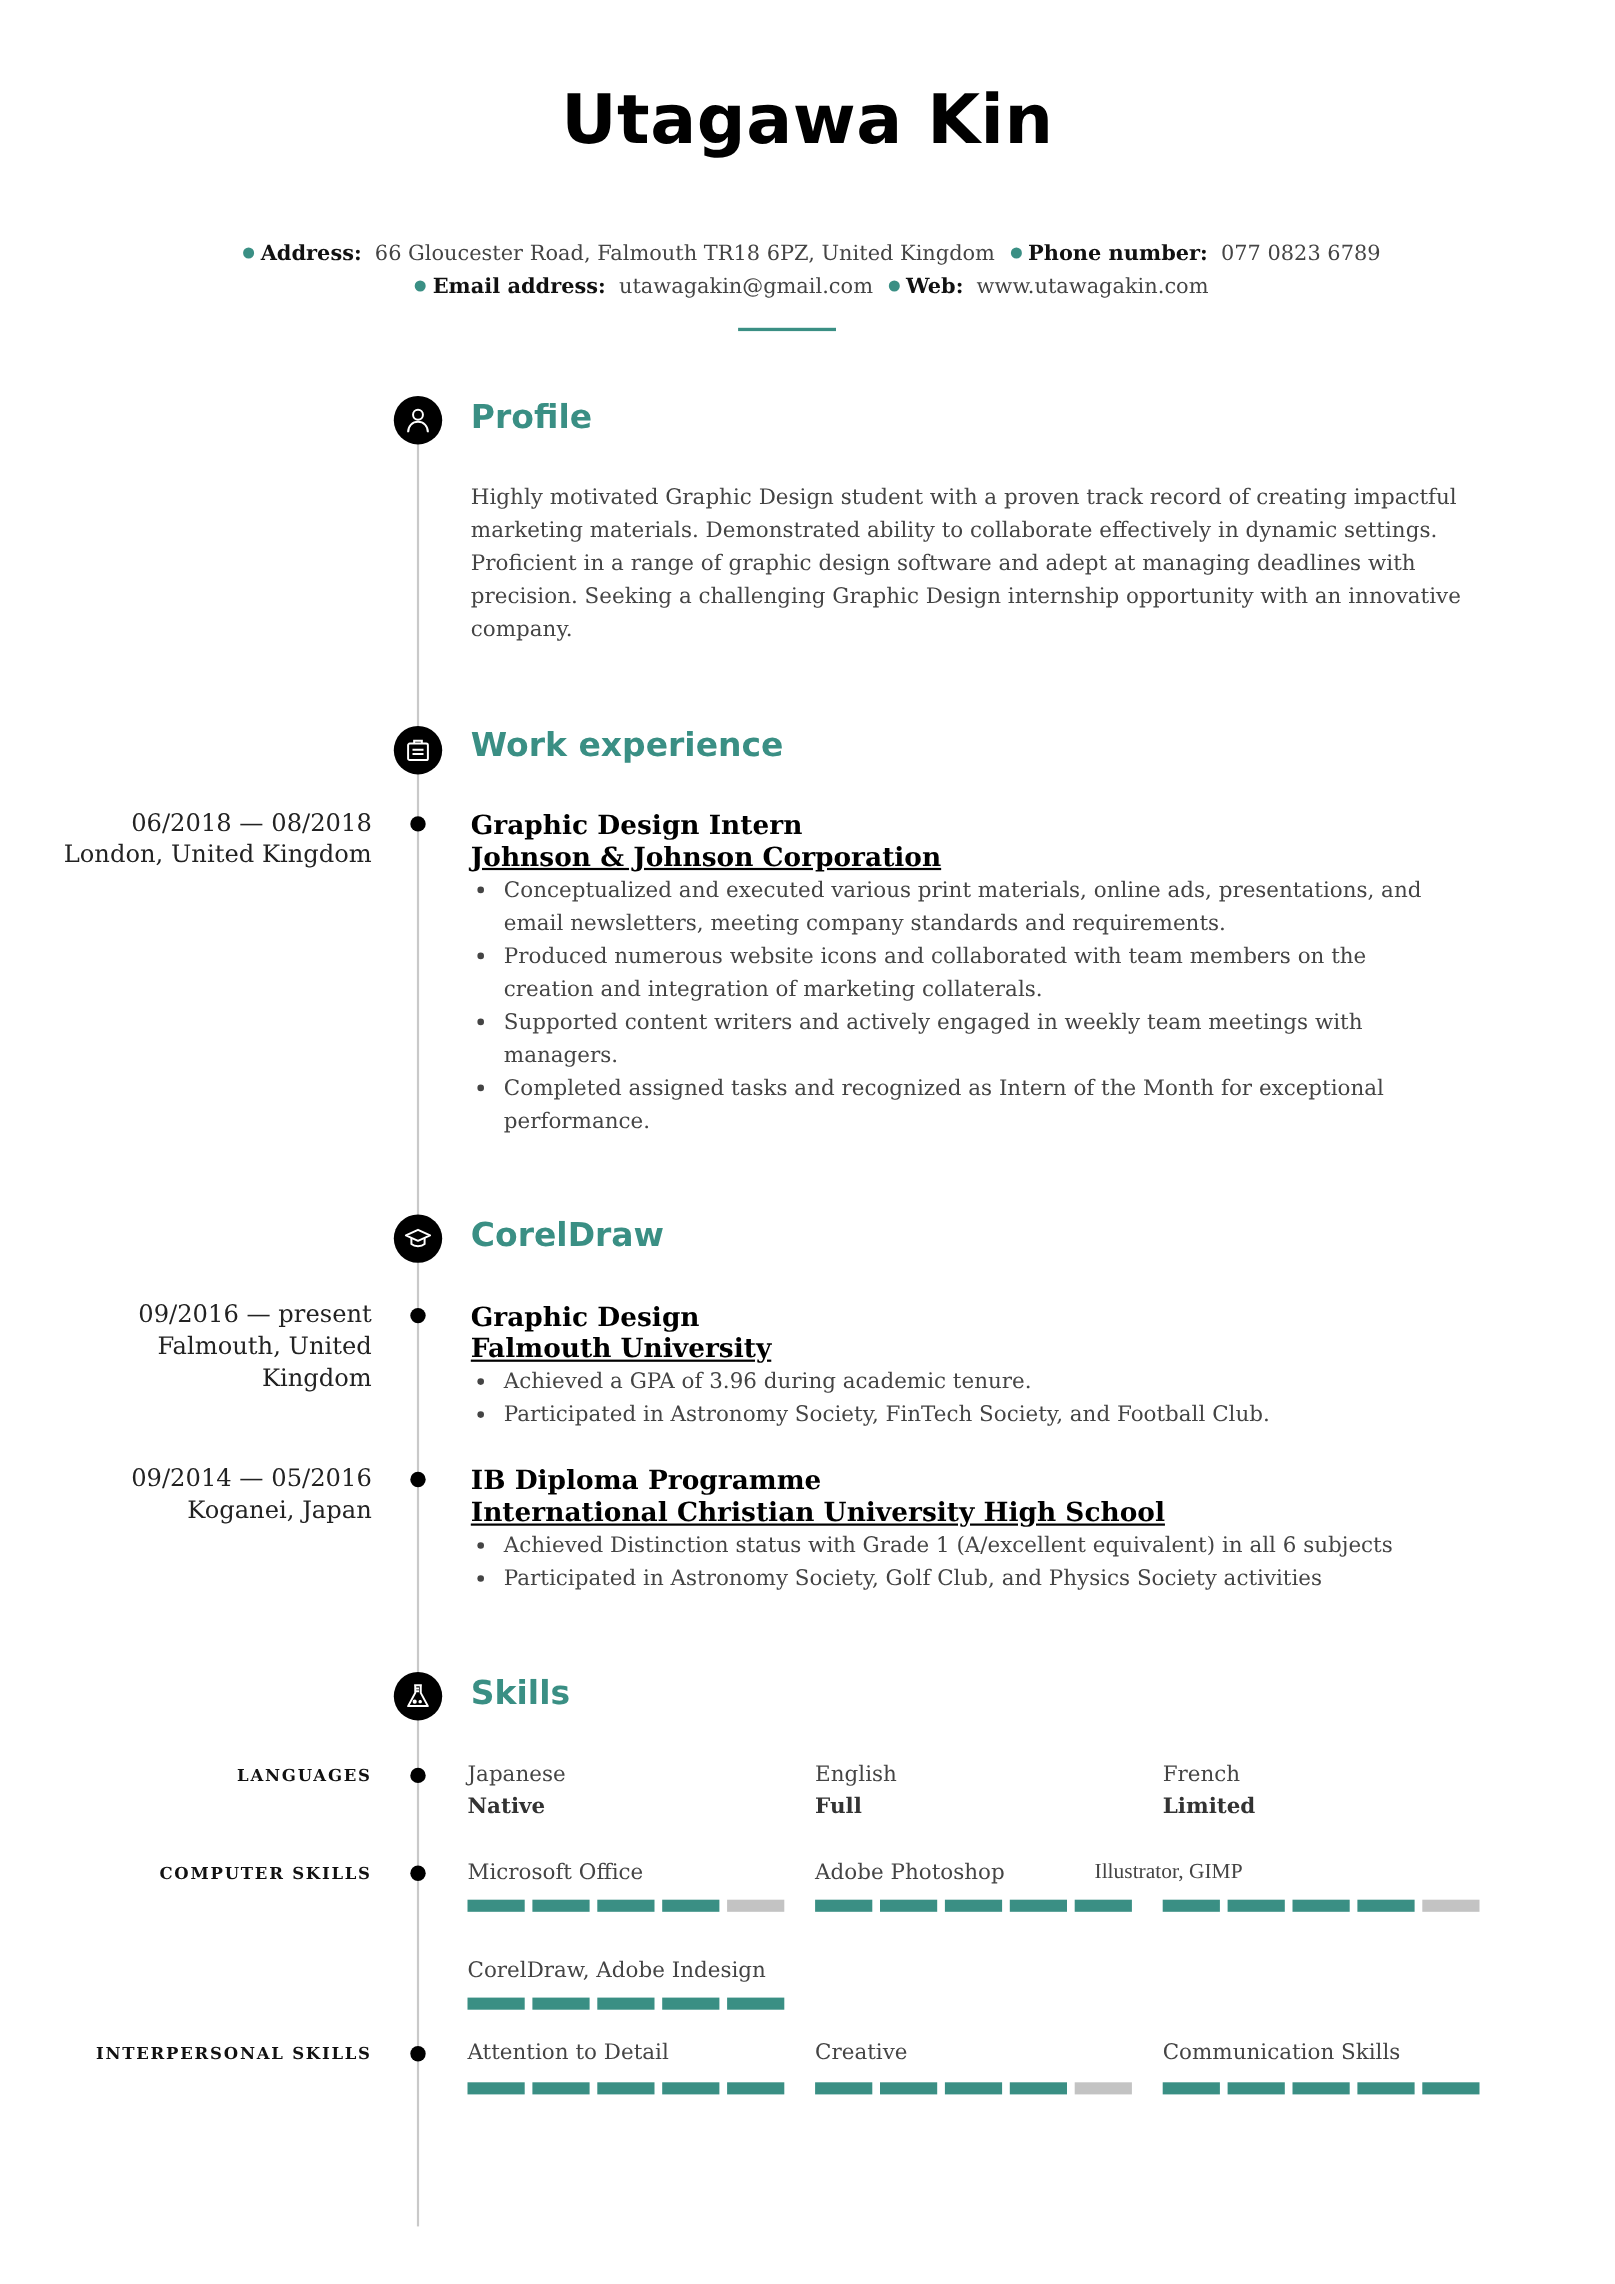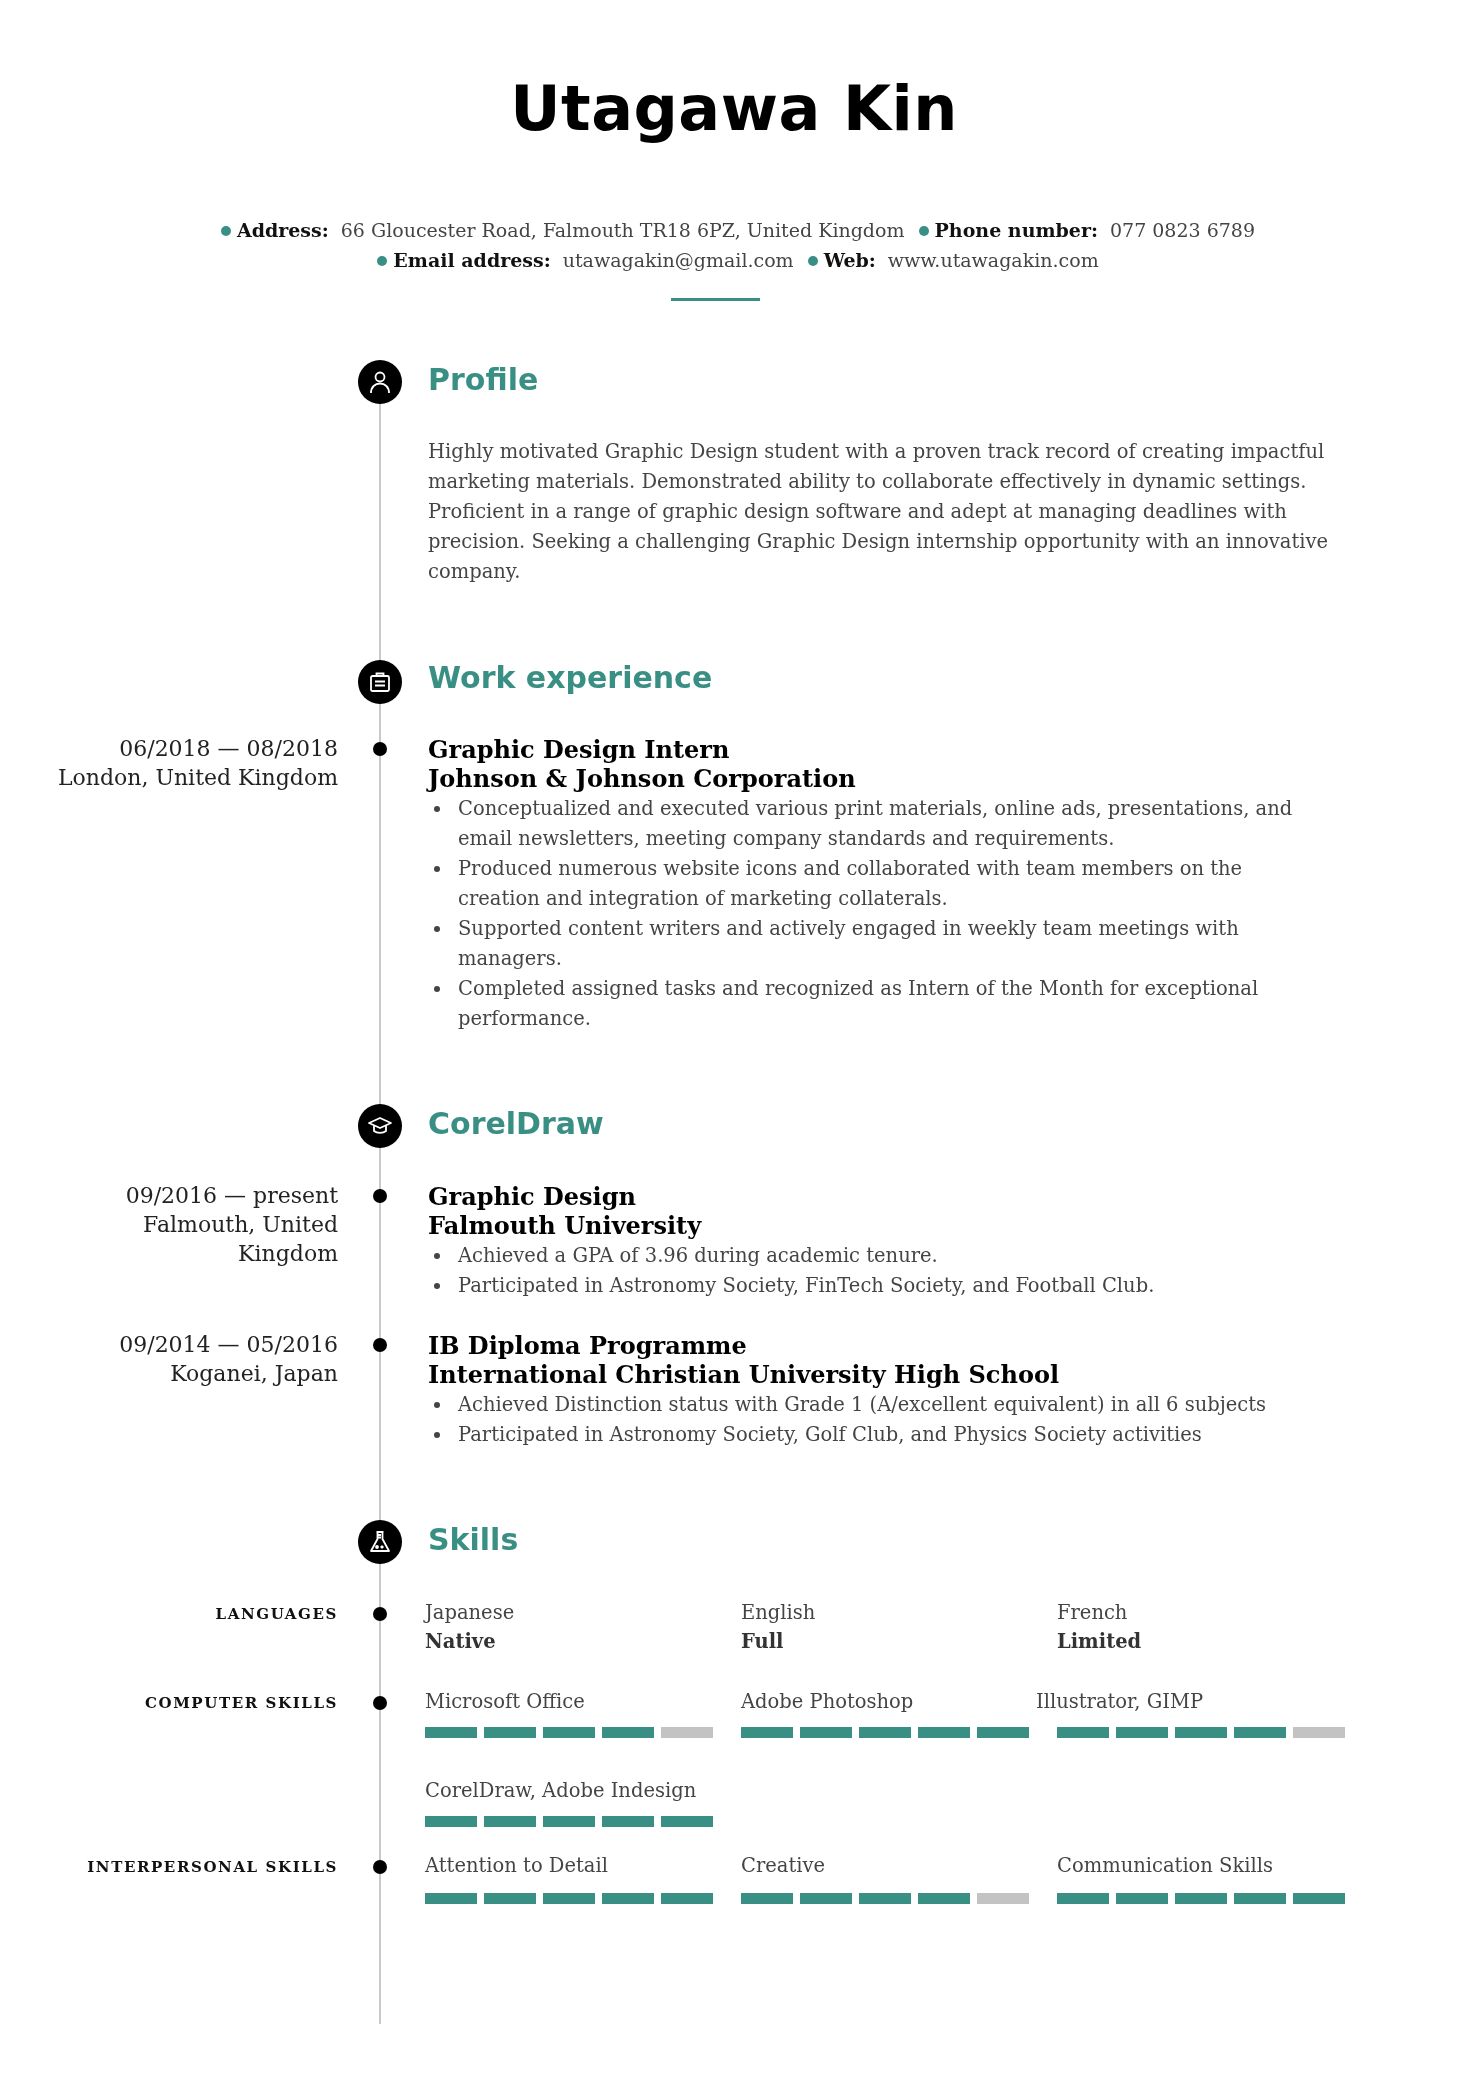--- a/index.html
+++ b/index.html
@@ -17,21 +17,21 @@
   .rule{position:absolute;left:671px;top:298px;width:89px;height:3px;background:#3a8f84;}
   .timeline{position:absolute;left:379px;top:382px;width:2px;height:1642px;background:#c9c9c9;}
   .sec-icon{position:absolute;left:358px;width:44px;height:44px;border-radius:50%;
             background:#000;display:flex;align-items:center;justify-content:center;}
   .sec-title{position:absolute;left:428px;font-family:"DejaVu Sans","Liberation Sans",sans-serif;
              font-weight:bold;font-size:30px;color:#3a8f84;line-height:36px;}
   .para{position:absolute;left:428px;width:960px;font-size:19.5px;line-height:30px;color:#444;}
   .tl-dot{position:absolute;left:373px;width:14px;height:14px;border-radius:50%;background:#000;}
   .meta{position:absolute;left:40px;width:298px;text-align:right;font-size:22px;line-height:29px;color:#222;}
   .entry-title{position:absolute;left:428px;font-size:24px;line-height:29px;color:#000;font-weight:600;}
-  .entry-sub{position:absolute;left:428px;font-size:24px;line-height:29px;color:#000;font-weight:bold;}
+  .entry-sub{position:absolute;left:428px;font-size:24px;line-height:29px;color:#000;font-weight:bold;text-decoration:underline;}
   ul.bullets{position:absolute;left:428px;width:940px;margin:0;padding:0;list-style:none;
              font-size:19.5px;line-height:30px;color:#444;}
   ul.bullets li{position:relative;padding-left:30px;}
   ul.bullets li::before{content:"";position:absolute;left:6px;top:12px;width:6px;height:6px;border-radius:50%;background:#444;}
   .sk-label{position:absolute;left:40px;width:298px;text-align:right;font-size:15px;letter-spacing:1.6px;
             color:#111;line-height:24px;font-weight:600;}
   .sk-name{position:absolute;font-size:19.5px;line-height:28px;color:#444;white-space:nowrap;}
   .sk-level{position:absolute;font-size:19.5px;line-height:28px;color:#333;font-weight:bold;}
   .bars{position:absolute;display:flex;gap:7px;}
   .bar{width:52px;height:11px;background:#3a8f84;}
@@ -148,21 +148,21 @@
     <div class="bar off"></div>
 </div>
 <div class="sk-name" style="left:741px;top:1688px;">Adobe Photoshop</div>
 <div class="bars" style="left:741px;top:1727px;">
   <div class="bar"></div>
     <div class="bar"></div>
     <div class="bar"></div>
     <div class="bar"></div>
     <div class="bar"></div>
 </div>
-<div class="sk-name" style="left:1036px;top:1688px;">Illustrator, GIMP</div>
+<div class="sk-name" style="left:995px;top:1688px;font-family:Liberation Serif, serif;">Illustrator, GIMP</div>
 <div class="bars" style="left:1057px;top:1727px;">
   <div class="bar"></div>
     <div class="bar"></div>
     <div class="bar"></div>
     <div class="bar"></div>
     <div class="bar off"></div>
 </div>
 <div class="sk-name" style="left:425px;top:1777px;">CorelDraw, Adobe Indesign</div>
 <div class="bars" style="left:425px;top:1816px;">
   <div class="bar"></div>

